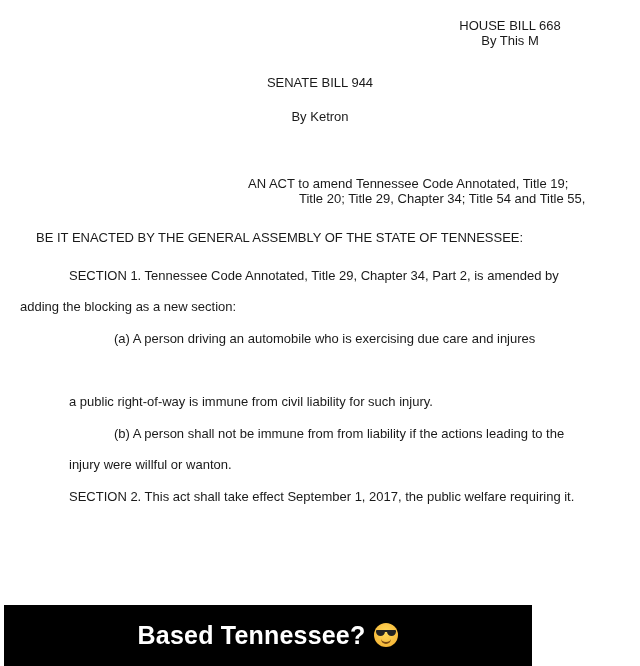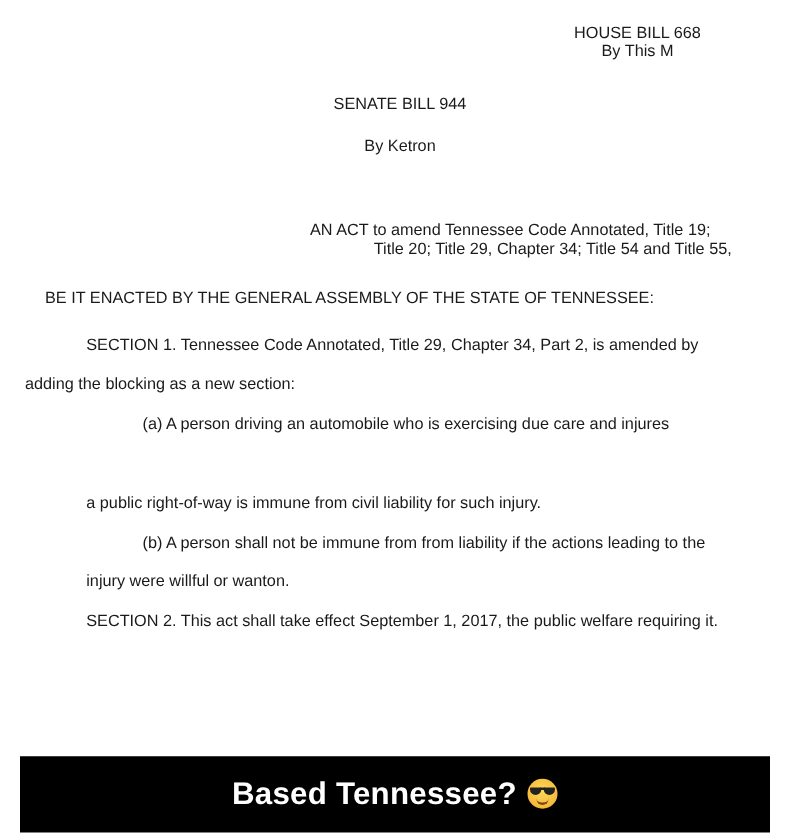--- a/index.html
+++ b/index.html
@@ -6,21 +6,21 @@
     body {
       width: 640px; height: 666px; overflow: hidden; position: relative;
       background: #ffffff;
       font-family: "Liberation Sans", sans-serif;
       color: #1a1a1a;
     }
     .doc { position: absolute; left: 0; top: 0; width: 640px; height: 605px; background: #fff; }
     .abs { position: absolute; white-space: nowrap; font-size: 13px; line-height: 15px; }
     .center { text-align: center; }
     .caption-bar {
-      position: absolute; left: 16px; top: 605px; width: 600px; height: 61px;
+      position: absolute; left: 4px; top: 605px; width: 528px; height: 61px;
       background: #000000;
       display: flex; align-items: center; justify-content: center;
     }
     .caption-text {
       color: #ffffff; font-size: 25px; font-weight: bold;
       font-family: "Liberation Sans", sans-serif; letter-spacing: 0.2px;
     }
     .emoji {
       display: inline-block; position: relative; width: 24px; height: 24px; margin-left: 9px;
       border-radius: 50%;

